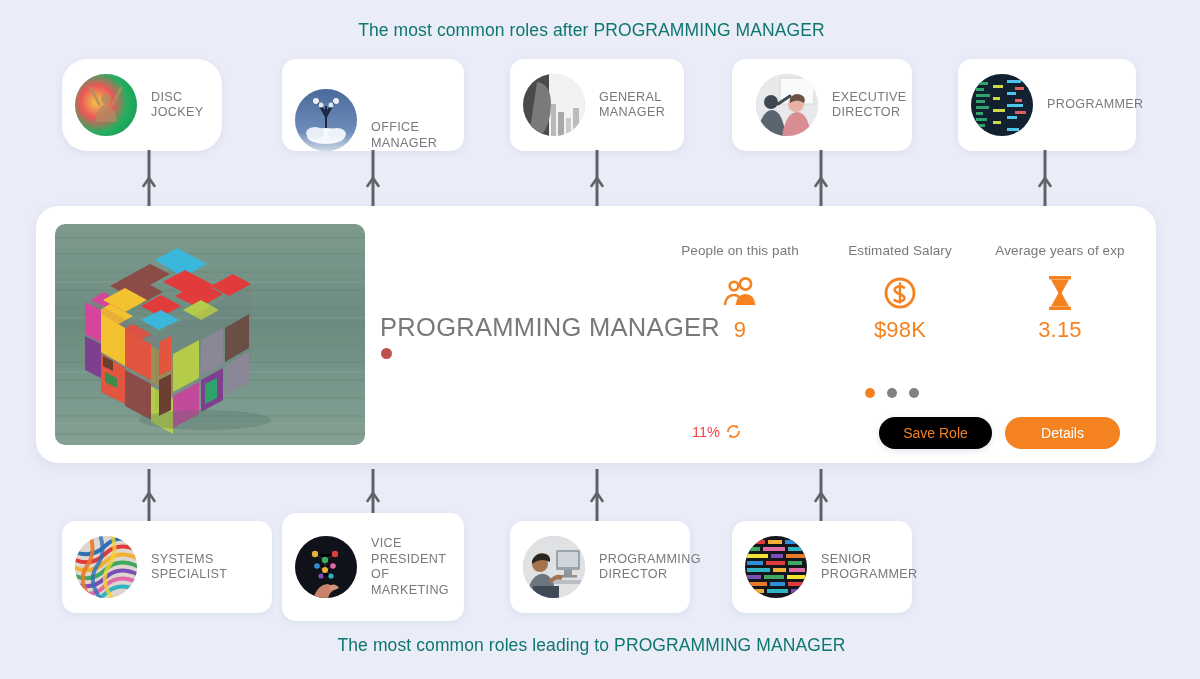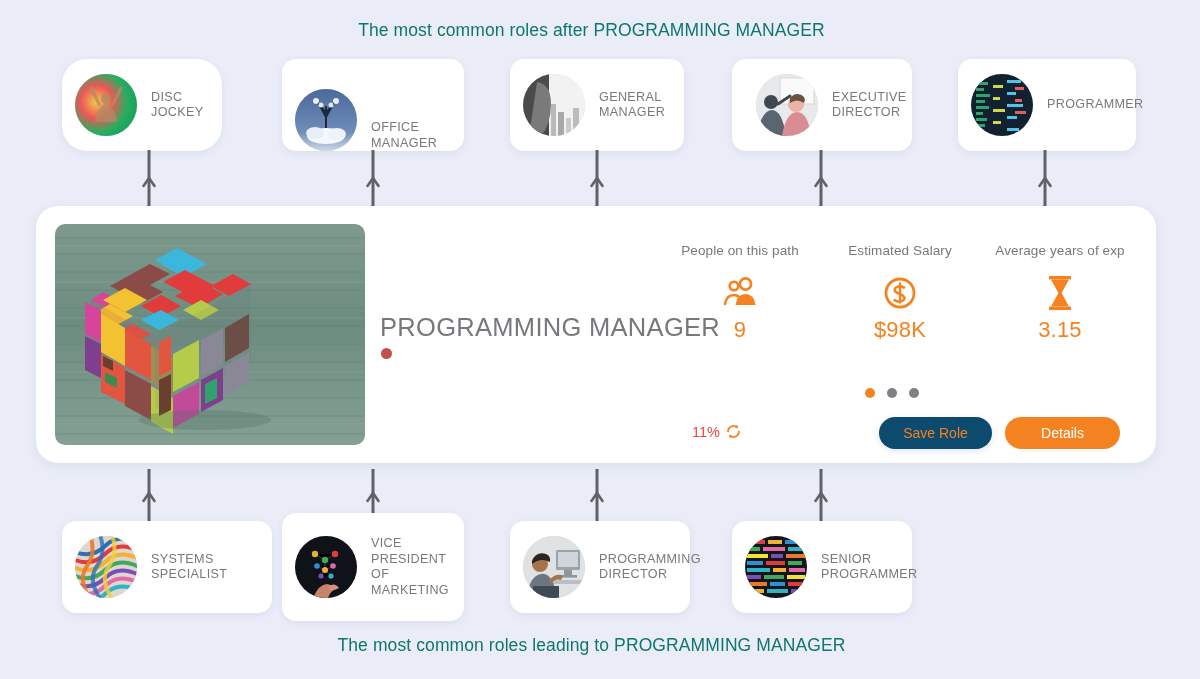--- a/index.html
+++ b/index.html
@@ -187,21 +187,21 @@
   }
   #match-icon svg { display: block; }
 
   
   #btn-save {
     position: absolute;
     left: 879px;
     top: 417px;
     width: 113px;
     height: 32px;
-    background: #0c4a6e;
+    background: #000000;
     border: none;
     border-radius: 16px;
     box-shadow: 0 2px 6px rgba(80, 90, 140, 0.16);
     color: #f58220;
     font-size: 14px;
     font-family: "Liberation Sans", sans-serif;
     cursor: pointer;
   }
   #btn-details {
     position: absolute;

